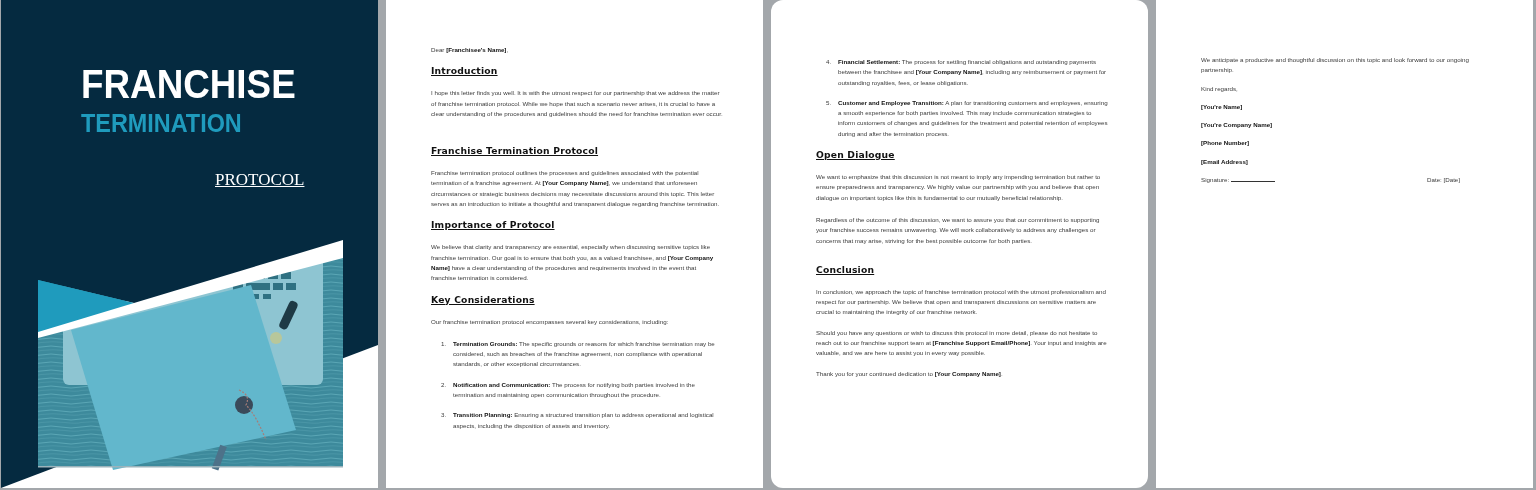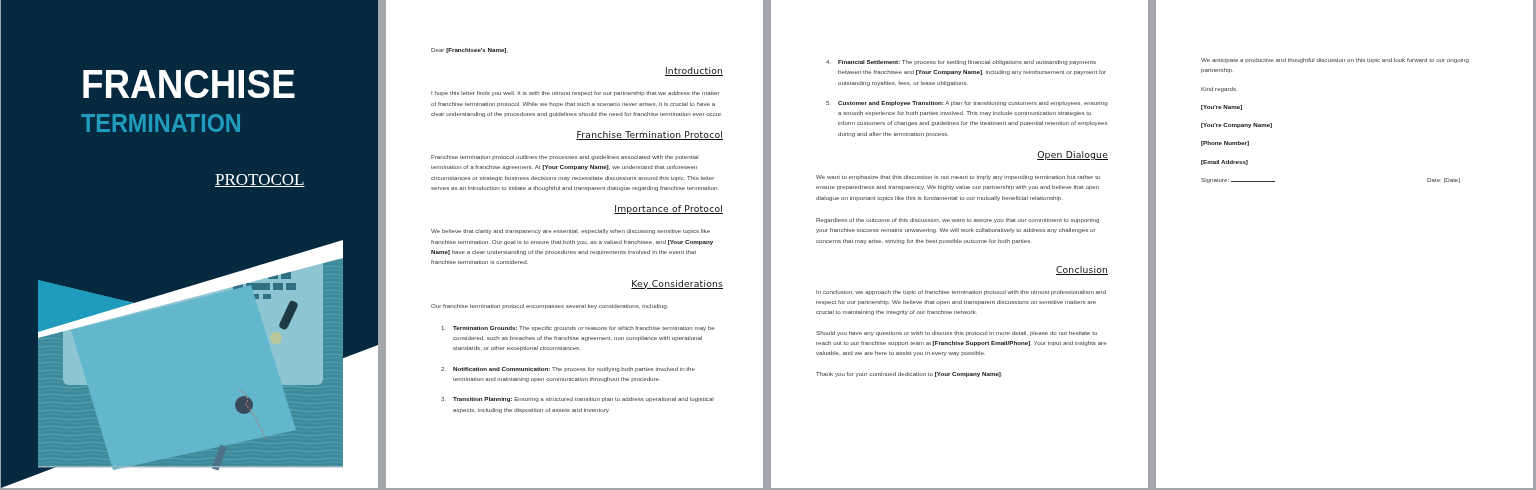--- a/index.html
+++ b/index.html
@@ -8,21 +8,21 @@
     background: #a3a7ab;
     font-family: "Liberation Sans", sans-serif;
     position: relative;
   }
   .page {
     position: absolute; top: 0; height: 488px;
     background: #ffffff; overflow: hidden;
   }
   #p1 { left: 1px; width: 377px; background: #7f1d1d; }
   #p2 { left: 386px; width: 377px; }
-  #p3 { left: 771px; width: 377px; }
+  #p3 { left: 771px; width: 377px; border-radius: 12px; }
   #p4 { left: 1156px; width: 377px; }
 
   
   .cover-svg { position: absolute; left: 0; top: 0; }
   .cover-title {
     position: absolute; left: 80px; top: 62px;
     color: #ffffff; font-weight: bold; font-size: 40px; letter-spacing: 0px;
     font-family: "Liberation Sans Narrow", "Liberation Sans", sans-serif;
     transform: scaleX(0.92); transform-origin: left;
   }
@@ -35,24 +35,23 @@
     position: absolute; left: 214px; top: 170px;
     color: #ffffff; font-family: "Liberation Serif", serif; font-size: 17px;
     text-decoration: underline;
   }
 
   
   .doc { position: absolute; left: 45px; right: 40px; color: #333; }
   .p { font-size: 6.2px; line-height: 10.3px; margin: 0; color: #3a3a3a; }
   .p b { color: #111; }
   .h {
-    font-size: 9.2px; font-weight: normal; color: #111; text-decoration: underline;
+    font-size: 9.2px; font-weight: bold; color: #111; text-decoration: underline;
     margin: 0; letter-spacing: 0.2px;
     font-family: "DejaVu Sans", sans-serif;
-    text-align: right;
   }
   .li { position: relative; padding-left: 22px; font-size: 6.2px; line-height: 10.3px; color: #3a3a3a; margin: 0; }
   .li .num { position: absolute; left: 10px; top: 0; }
   .li b { color: #111; }
   .sig-line { display: inline-block; width: 44px; border-bottom: 0.7px solid #333; height: 6px; vertical-align: baseline; }
 </style>
 </head>
 <body>
 
 <div class="page" id="p1">
@@ -112,21 +111,21 @@
   <div class="cover-protocol">PROTOCOL</div>
 </div>
 
 <div class="page" id="p2">
   <div class="doc" style="top:45px;">
     <p class="p"><span>Dear </span><b>[Franchisee's Name]</b><span>,</span></p>
 
     <p class="h" style="margin-top:10px;">Introduction</p>
     <p class="p" style="margin-top:12px;">I hope this letter finds you well. It is with the utmost respect for our partnership that we address the matter of franchise termination protocol. While we hope that such a scenario never arises, it is crucial to have a clear understanding of the procedures and guidelines should the need for franchise termination ever occur.</p>
 
-    <p class="h" style="margin-top:10px;">Franchise Termination Protocol</p>
+    <p class="h" style="margin-top:26px;">Franchise Termination Protocol</p>
     <p class="p" style="margin-top:12px;"><span>Franchise termination protocol outlines the processes and guidelines associated with the potential termination of a franchise agreement. At </span><b>[Your Company Name]</b><span>, we understand that unforeseen circumstances or strategic business decisions may necessitate discussions around this topic. This letter serves as an introduction to initiate a thoughtful and transparent dialogue regarding franchise termination.</span></p>
 
     <p class="h" style="margin-top:10px;">Importance of Protocol</p>
     <p class="p" style="margin-top:12px;"><span>We believe that clarity and transparency are essential, especially when discussing sensitive topics like franchise termination. Our goal is to ensure that both you, as a valued franchisee, and </span><b>[Your Company Name]</b><span> have a clear understanding of the procedures and requirements involved in the event that franchise termination is considered.</span></p>
 
     <p class="h" style="margin-top:10px;">Key Considerations</p>
     <p class="p" style="margin-top:12px;">Our franchise termination protocol encompasses several key considerations, including:</p>
 
     <p class="li" style="margin-top:12px;"><span class="num">1.</span><b>Termination Grounds:</b><span> The specific grounds or reasons for which franchise termination may be considered, such as breaches of the franchise agreement, non compliance with operational standards, or other exceptional circumstances.</span></p>
     <p class="li" style="margin-top:10px;"><span class="num">2.</span><b>Notification and Communication:</b><span> The process for notifying both parties involved in the termination and maintaining open communication throughout the procedure.</span></p>

